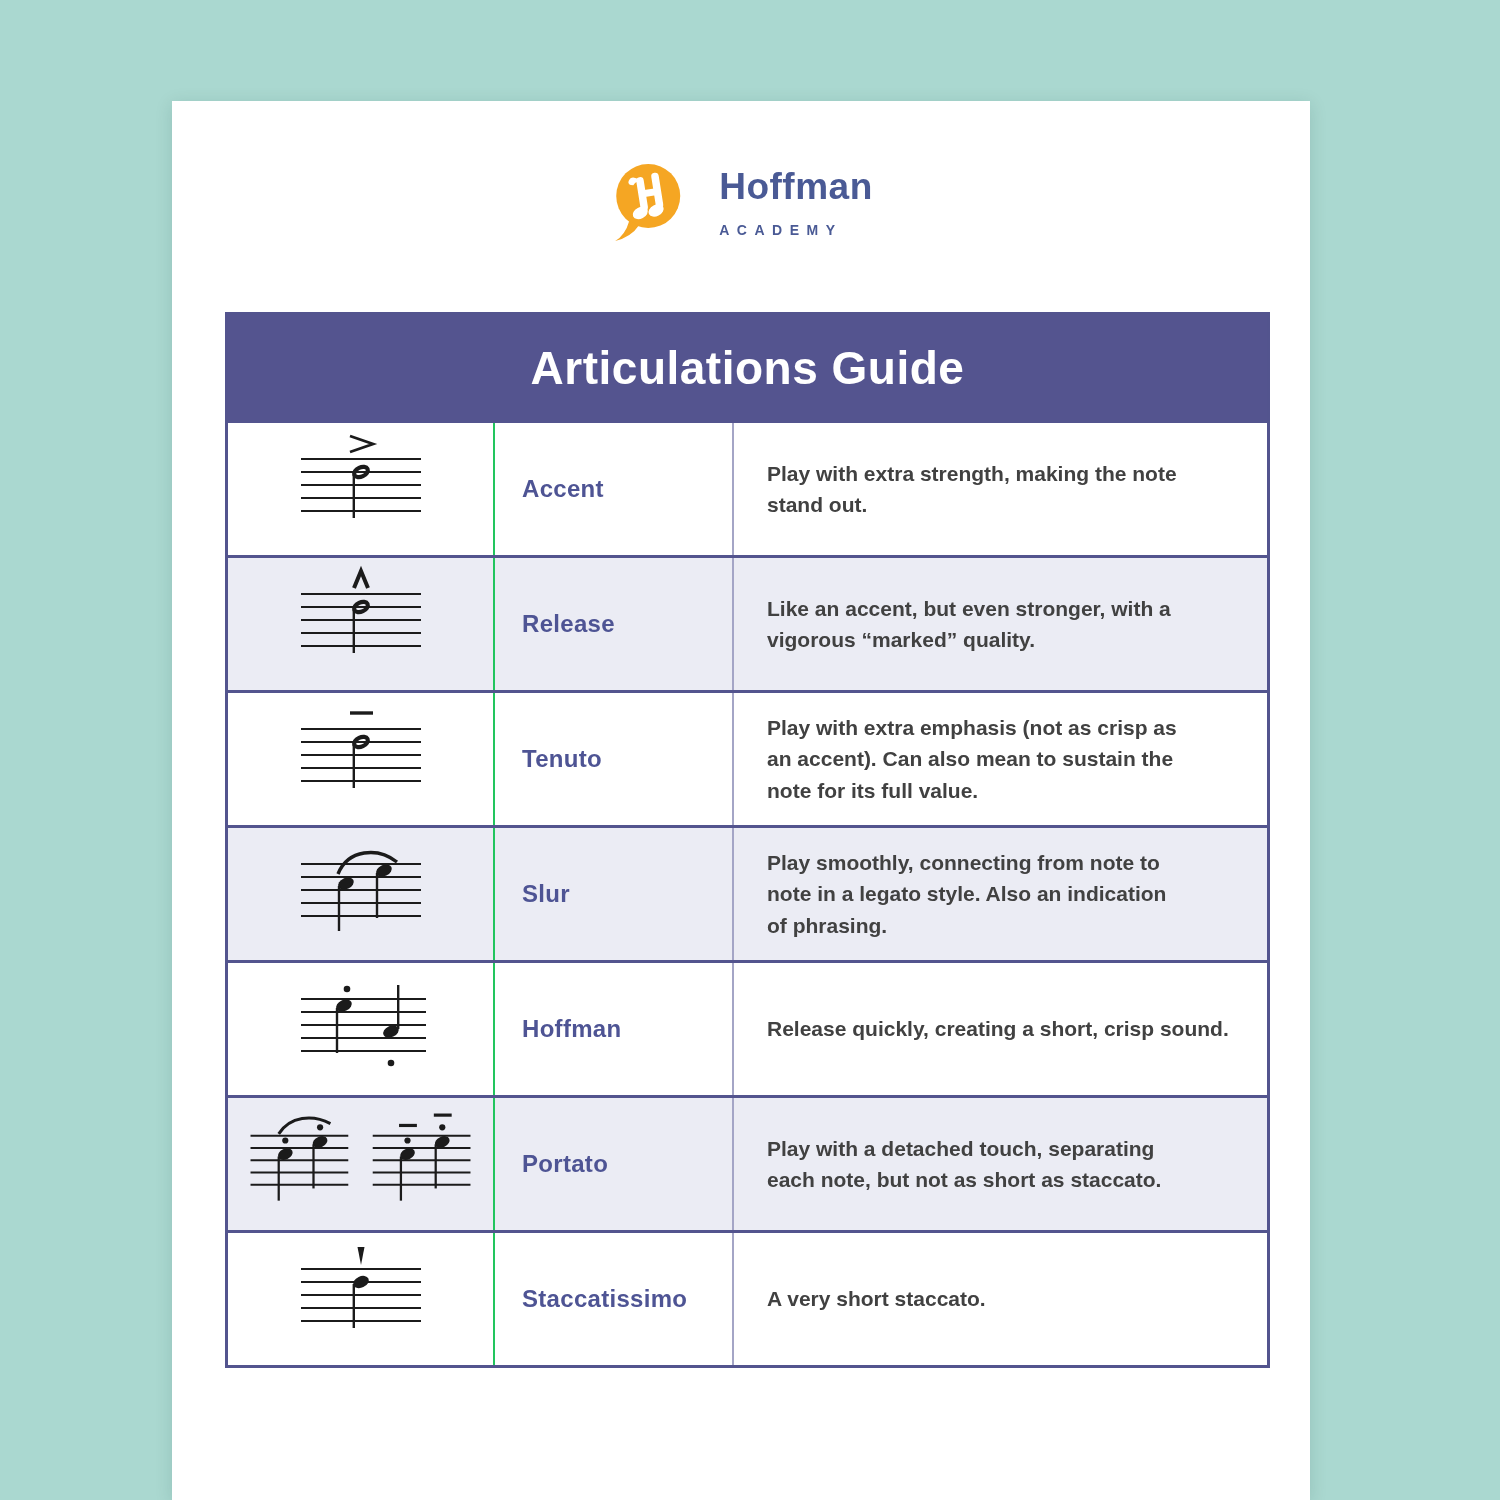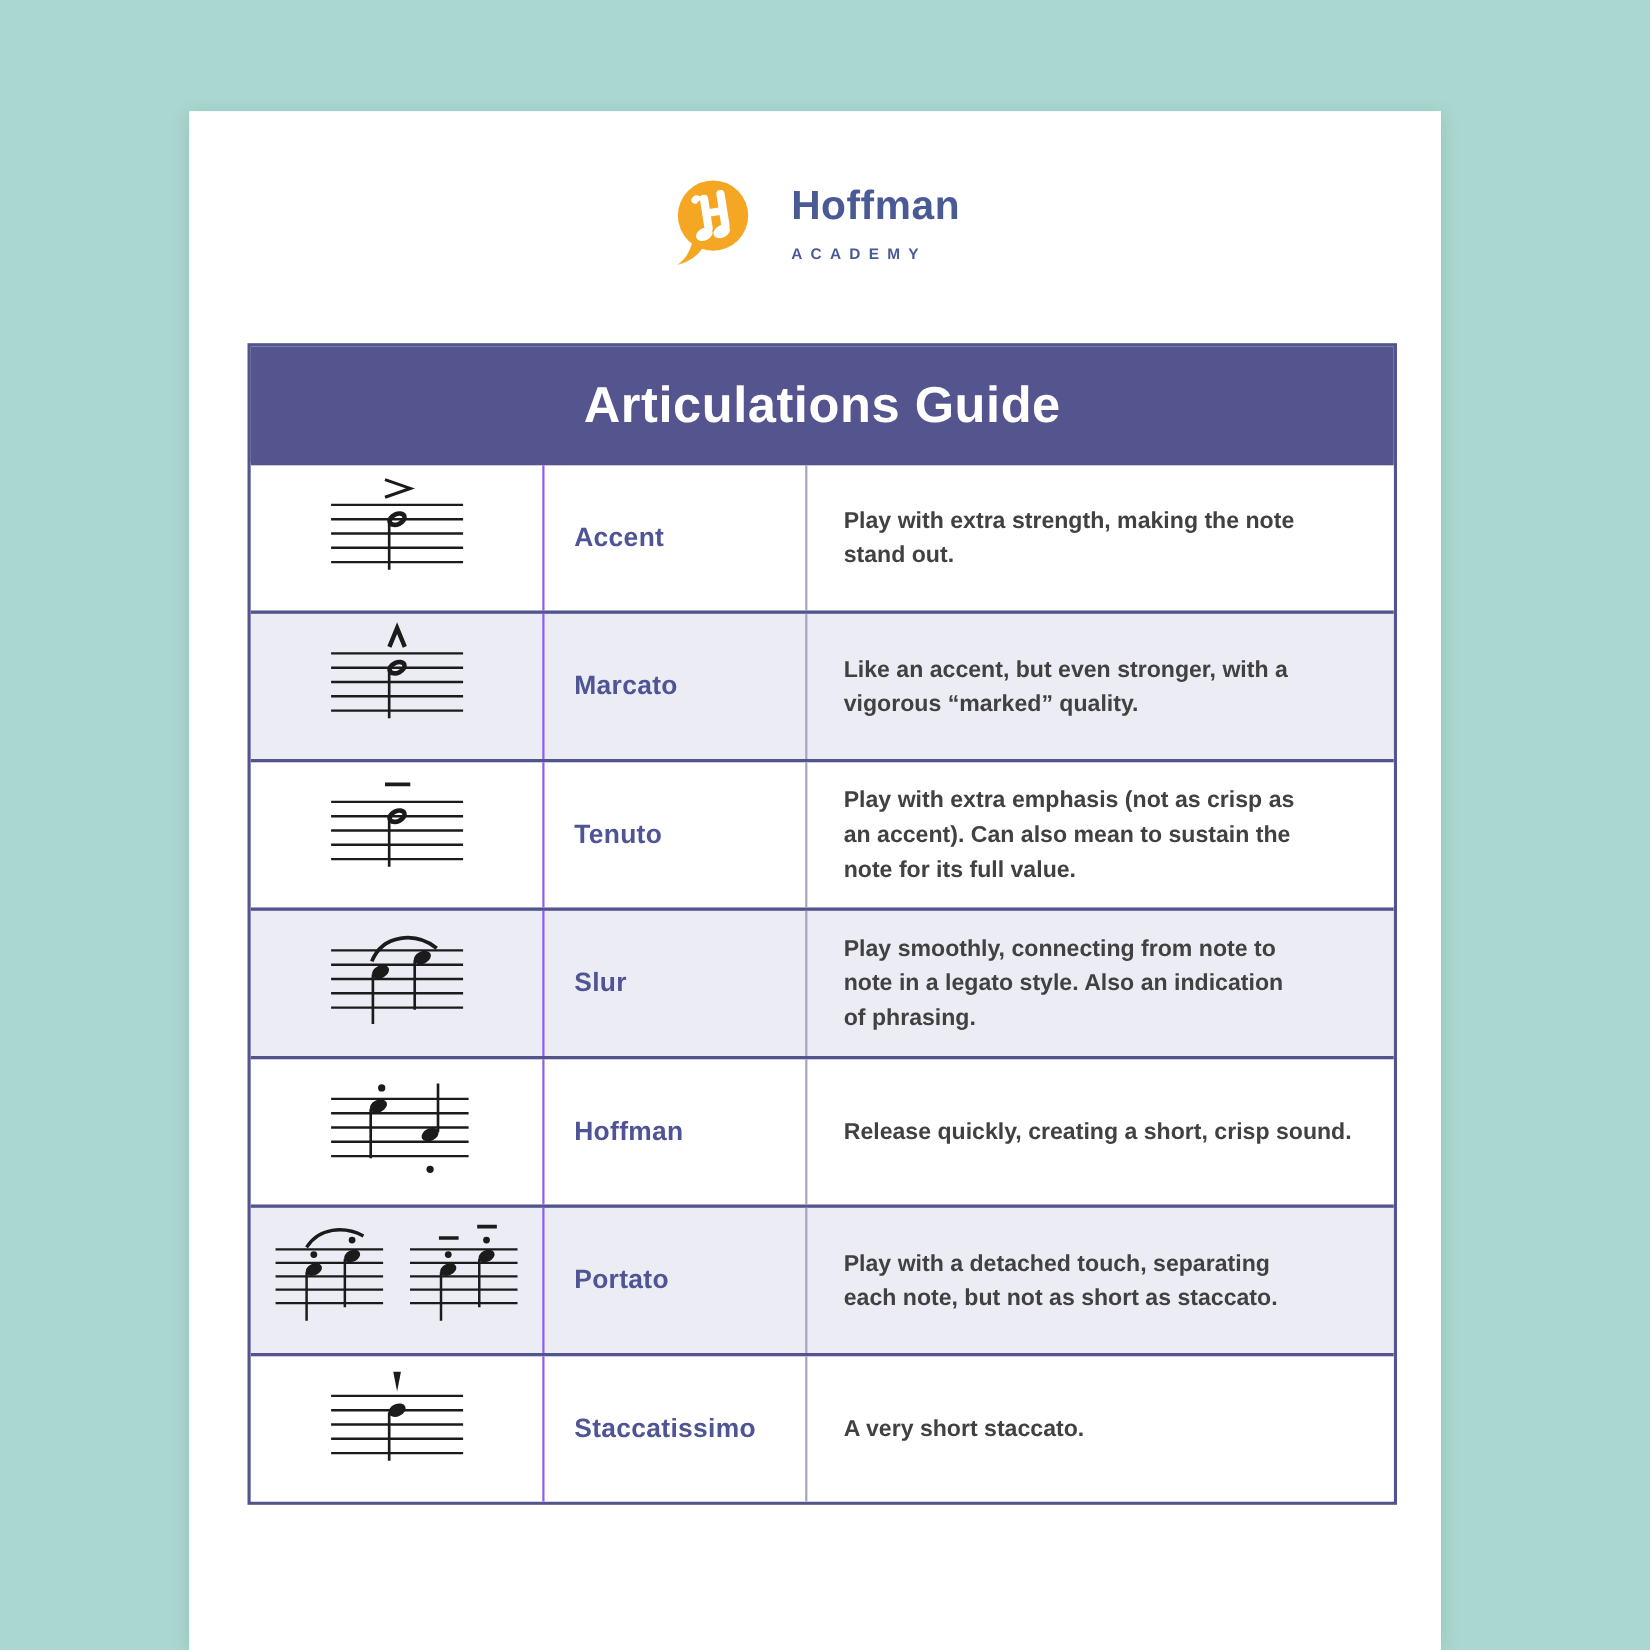--- a/index.html
+++ b/index.html
@@ -39,21 +39,21 @@
   .row {
     display:flex; min-height:132px; border-top:3px solid #53548E; background:#ffffff;
   }
   .row:nth-child(even) { background:#EBECF4; }
   .cell-symbol {
     width:265px; flex:0 0 265px; display:flex; align-items:center; justify-content:center;
     box-sizing:border-box;
   }
   .cell-name {
     width:241px; flex:0 0 241px; box-sizing:border-box;
-    border-left:2px solid #8b5cf6; border-right:2px solid #A4A5C6;
+    border-left:2px solid #22c55e; border-right:2px solid #A4A5C6;
     display:flex; align-items:center; padding-left:27px;
     font-weight:bold; font-size:24px; color:#4E5494; letter-spacing:0.3px;
   }
   .cell-desc {
     flex:1; display:flex; align-items:center;
     padding:16px 28px 16px 33px; box-sizing:border-box;
     font-size:21px; color:#414141; line-height:1.5;
     white-space:pre-line;
     font-weight:bold;
   }
@@ -111,21 +111,21 @@
               <line x1="15" y1="30" x2="135" y2="30" stroke="#1b1b1b" stroke-width="2.2"></line>
               <line x1="15" y1="43" x2="135" y2="43" stroke="#1b1b1b" stroke-width="2.2"></line>
               <line x1="15" y1="56" x2="135" y2="56" stroke="#1b1b1b" stroke-width="2.2"></line>
               <line x1="15" y1="69" x2="135" y2="69" stroke="#1b1b1b" stroke-width="2.2"></line>
               <line x1="15" y1="82" x2="135" y2="82" stroke="#1b1b1b" stroke-width="2.2"></line>
               <ellipse cx="75" cy="43" rx="7.2" ry="4.6" fill="none" stroke="#1b1b1b" stroke-width="4.2" transform="rotate(-25 75 43)"></ellipse>
               <line x1="67.8" y1="45" x2="67.8" y2="89" stroke="#1b1b1b" stroke-width="2.4"></line>
               <polyline points="68,24 75,7 82,24" fill="none" stroke="#1b1b1b" stroke-width="4"></polyline>
             </svg>
           </div>
-          <div class="cell-name">Marcato</div>
+          <div class="cell-name">Release</div>
           <div class="cell-desc">Like an accent, but even stronger, with a
 vigorous “marked” quality.</div>
         </div>
         <div class="row">
           <div class="cell-symbol">
             <svg class="notation-svg" width="150" height="120" viewBox="0 0 150 120">
               <line x1="15" y1="30" x2="135" y2="30" stroke="#1b1b1b" stroke-width="2.2"></line>
               <line x1="15" y1="43" x2="135" y2="43" stroke="#1b1b1b" stroke-width="2.2"></line>
               <line x1="15" y1="56" x2="135" y2="56" stroke="#1b1b1b" stroke-width="2.2"></line>
               <line x1="15" y1="69" x2="135" y2="69" stroke="#1b1b1b" stroke-width="2.2"></line>

